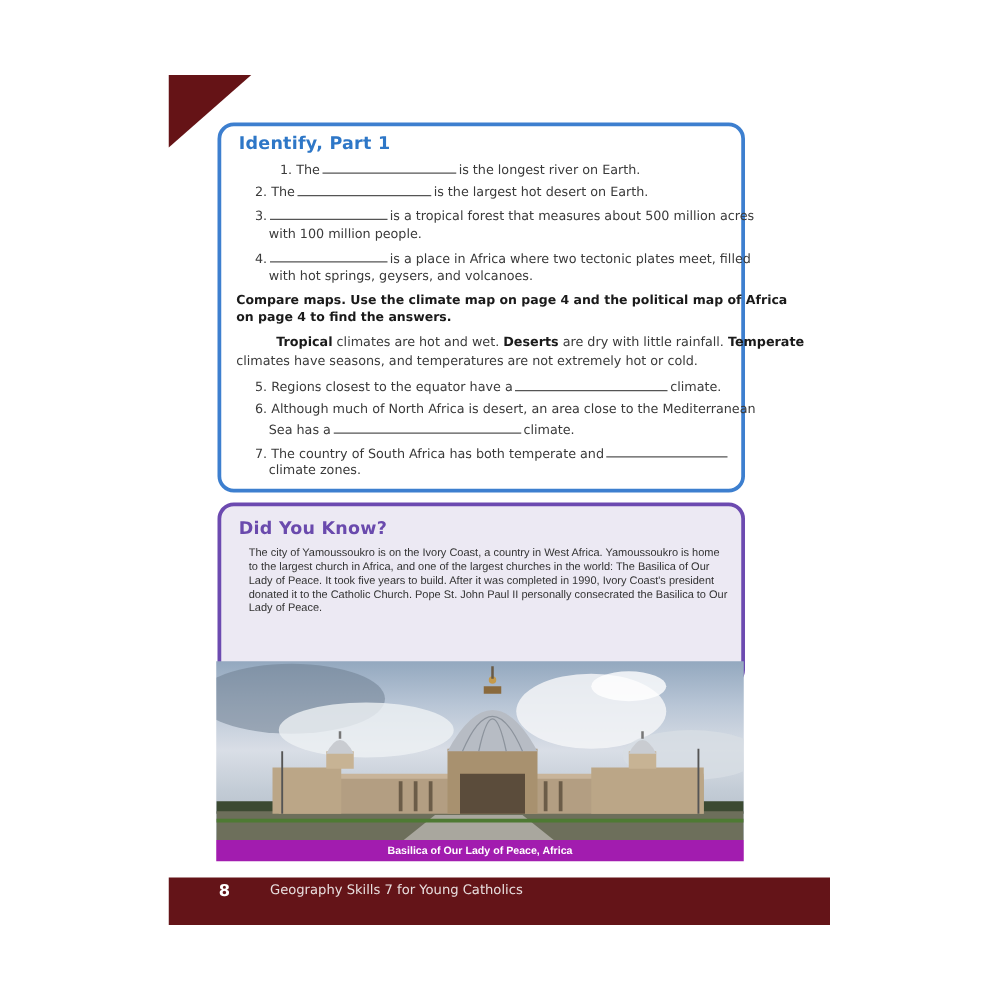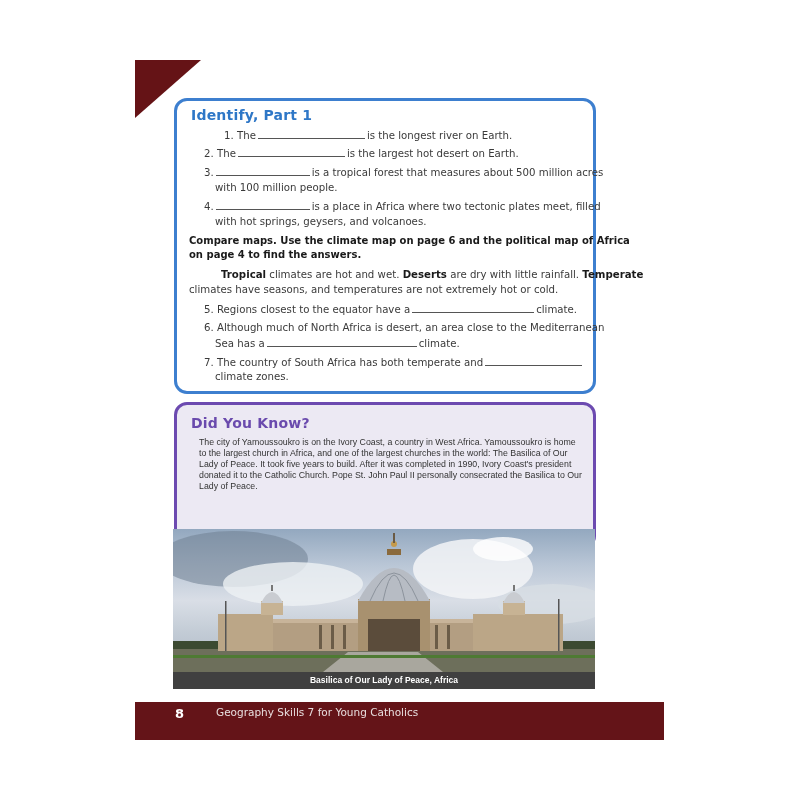--- a/index.html
+++ b/index.html
@@ -24,21 +24,21 @@
       font-family: "DejaVu Sans", sans-serif; line-height: 12px; }
     .blank { display: inline-block; border-bottom: 1px solid #555; height: 9px; vertical-align: baseline; margin: 0 2px; }
     .bold { font-weight: bold; color: #1a1a1a; }
 
     .dyk-text { position: absolute; left: 22px; top: 32px; width: 385px; font-size: 8.8px;
       line-height: 11px; color: #333; font-family: Liberation Sans, sans-serif; }
 
     .photo { position: absolute; left: 173px; top: 529px; width: 422px; height: 143px; overflow: hidden;
       background: linear-gradient(180deg, #93a8bf 0%, #b9c6d6 25%, #d9dee6 50%, #c3ccd6 72%, #aeb8c4 100%); }
     .caption-bar { position: absolute; left: 173px; top: 672px; width: 422px; height: 17px;
-      background: #404040; color: #ffffff; font-size: 8.5px; font-weight: bold; text-align: center;
+      background: #a21caf; color: #ffffff; font-size: 8.5px; font-weight: bold; text-align: center;
       line-height: 17px; font-family: "Liberation Sans", sans-serif; }
 
     .footer { position: absolute; left: 135px; top: 702px; width: 529px; height: 38px; background: #641418; }
     .page-number { position: absolute; left: 40px; top: 4px; color: #fff; font-weight: bold; font-size: 13px;
       font-family: "DejaVu Sans", sans-serif; }
     .footer-title { position: absolute; left: 81px; top: 4px; color: #e8dede; font-size: 10.5px;
       font-family: "DejaVu Sans", sans-serif; }
   </style>
 </head>
 <body>
@@ -56,21 +56,21 @@
   </div>
   <div class="line" style="left:27px; top:65px;">
     <span>3.</span><span class="blank" style="width:94px"></span><span>is a tropical forest that measures about 500 million acres</span>
   </div>
   <div class="line" style="left:38px; top:81px;">with 100 million people.</div>
   <div class="line" style="left:27px; top:99px;">
     <span>4.</span><span class="blank" style="width:94px"></span><span>is a place in Africa where two tectonic plates meet, filled</span>
   </div>
   <div class="line" style="left:38px; top:115px;">with hot springs, geysers, and volcanoes.</div>
 
-  <div class="line bold" style="left:12px; top:134px; font-size:10px;">Compare maps. Use the climate map on page 6 and the political map of Africa</div>
+  <div class="line bold" style="left:12px; top:134px; font-size:10px;">Compare maps. Use the climate map on page 4 and the political map of Africa</div>
   <div class="line bold" style="left:12px; top:148px; font-size:10px;">on page 4 to find the answers.</div>
 
   <div class="line" style="left:12px; top:168px;margin-left:32px;">
     <span class="bold">Tropical</span><span> climates are hot and wet. </span><span class="bold">Deserts</span><span> are dry with little rainfall. </span><span class="bold">Temperate</span>
   </div>
   <div class="line" style="left:12px; top:183px;">climates have seasons, and temperatures are not extremely hot or cold.</div>
 
   <div class="line" style="left:27px; top:202px;">
     <span>5. Regions closest to the equator have a</span><span class="blank" style="width:122px"></span><span>climate.</span>
   </div>

